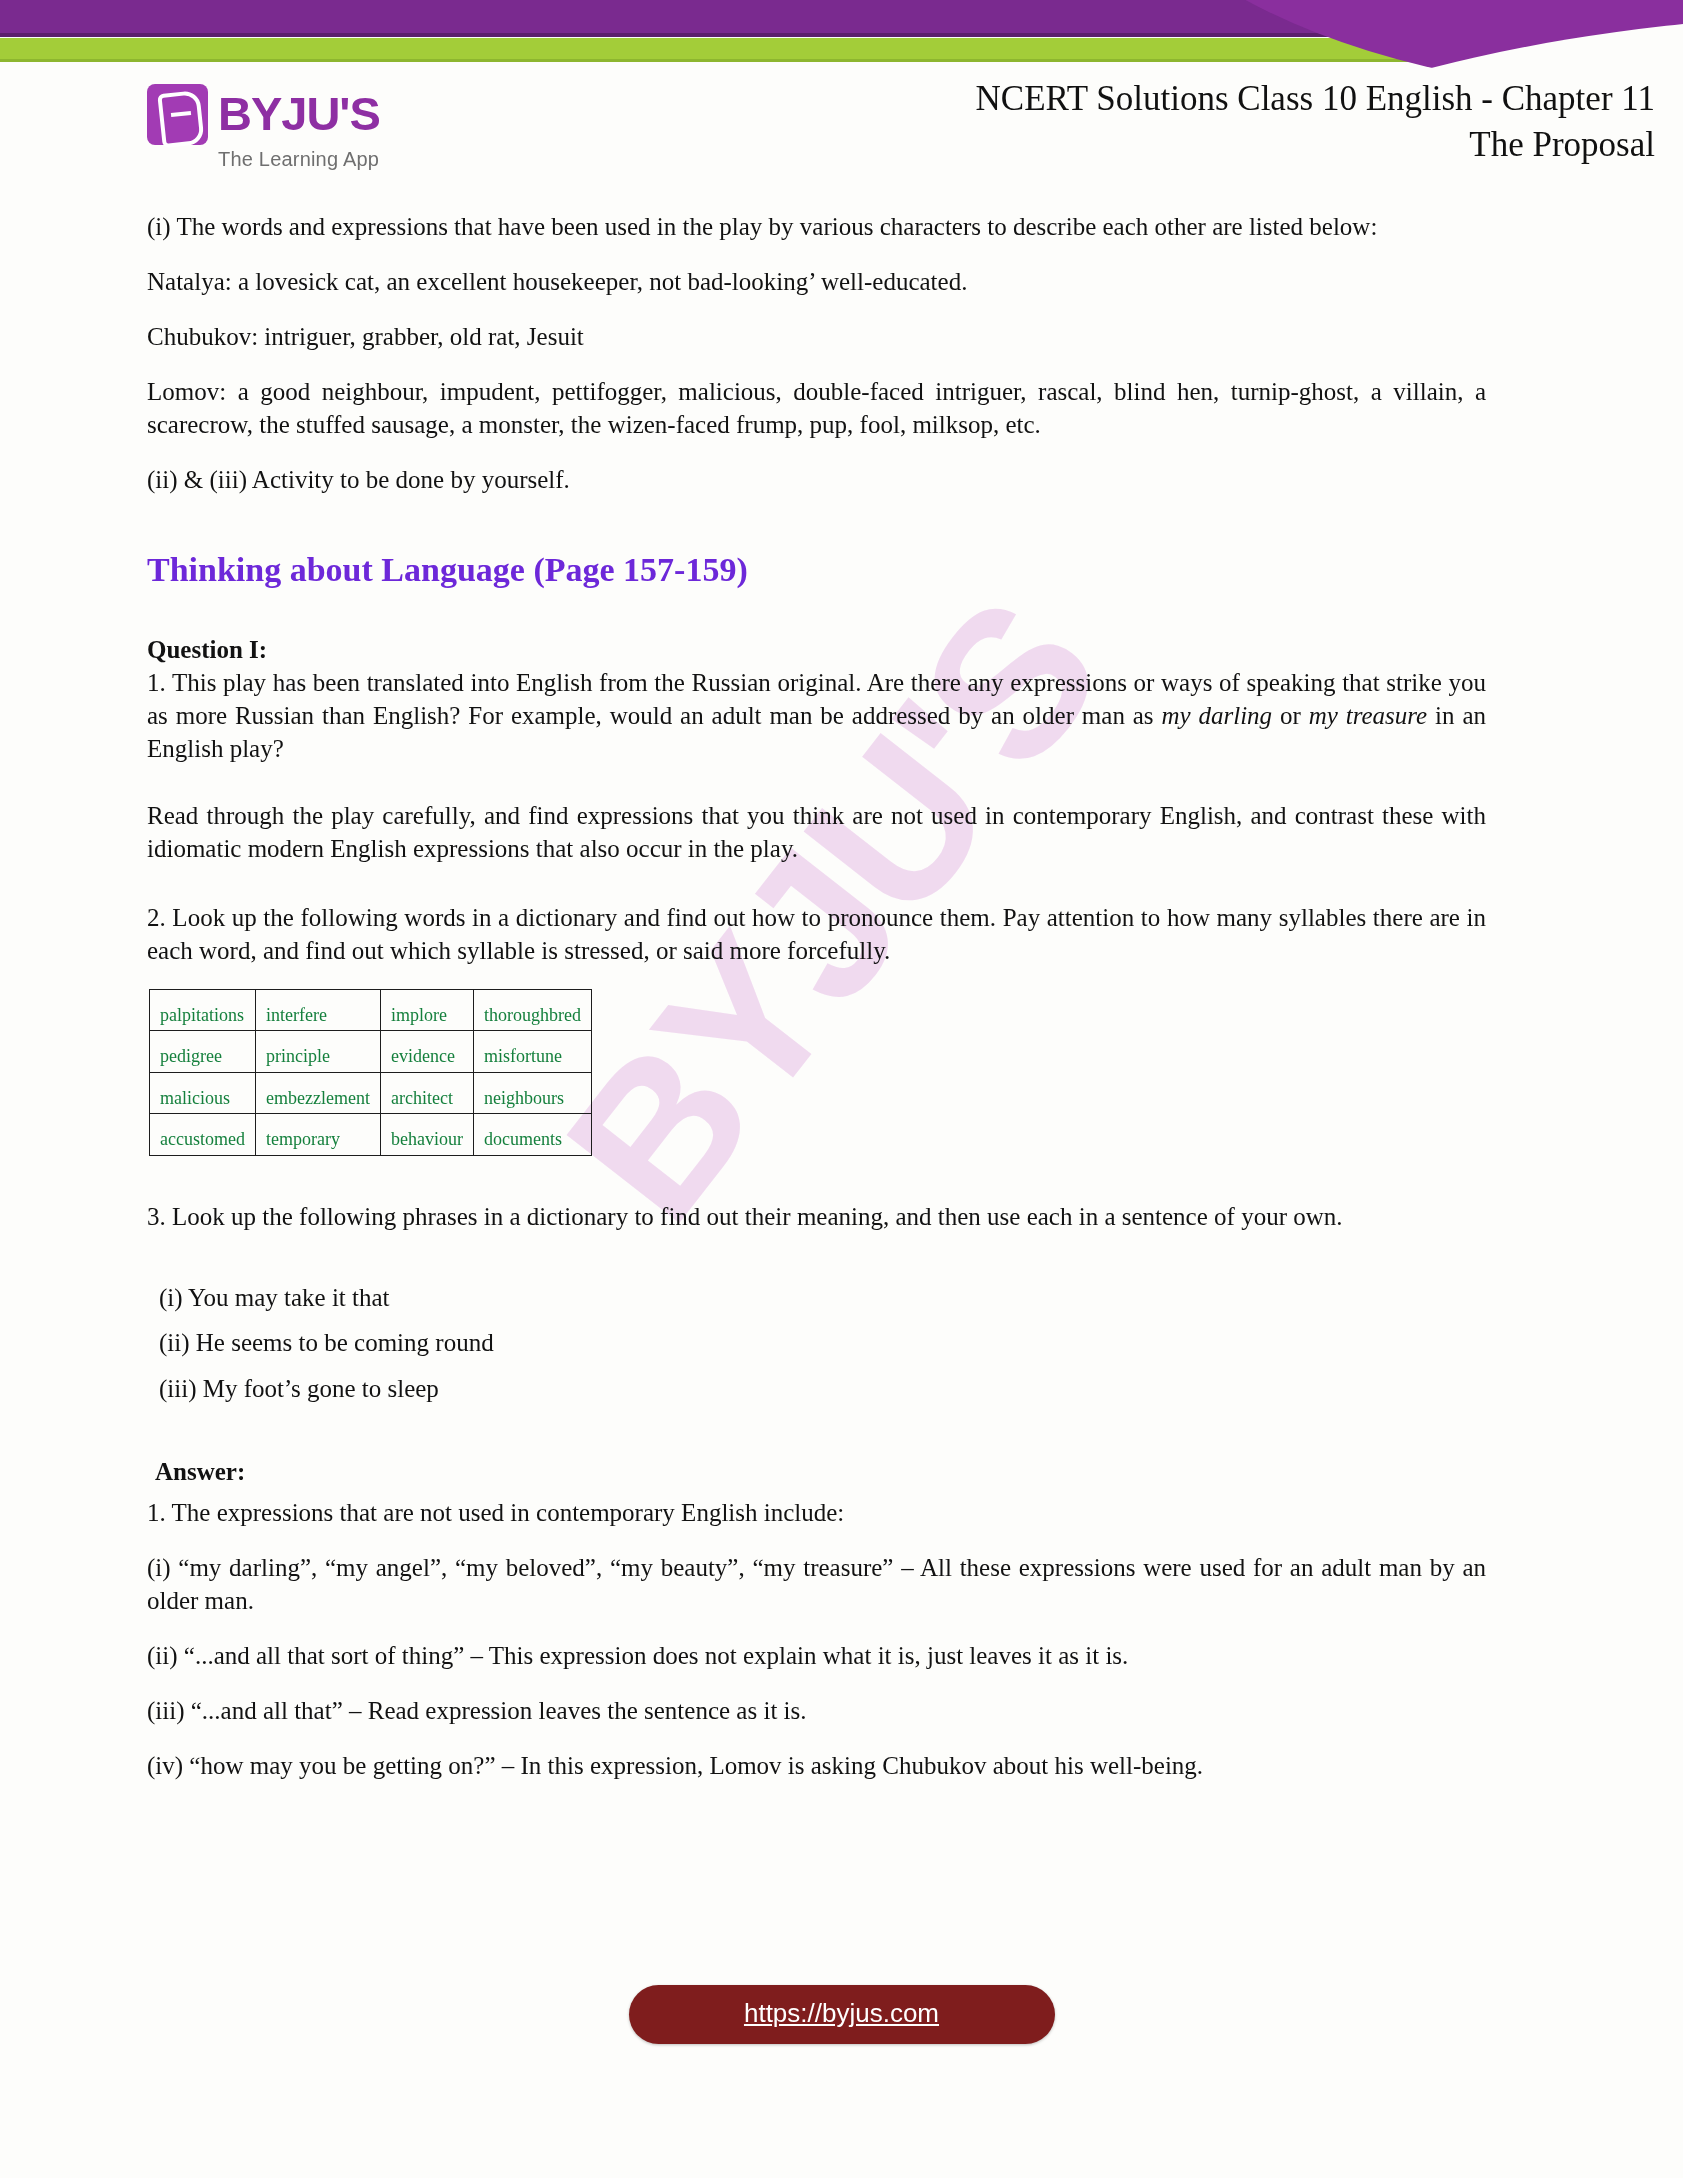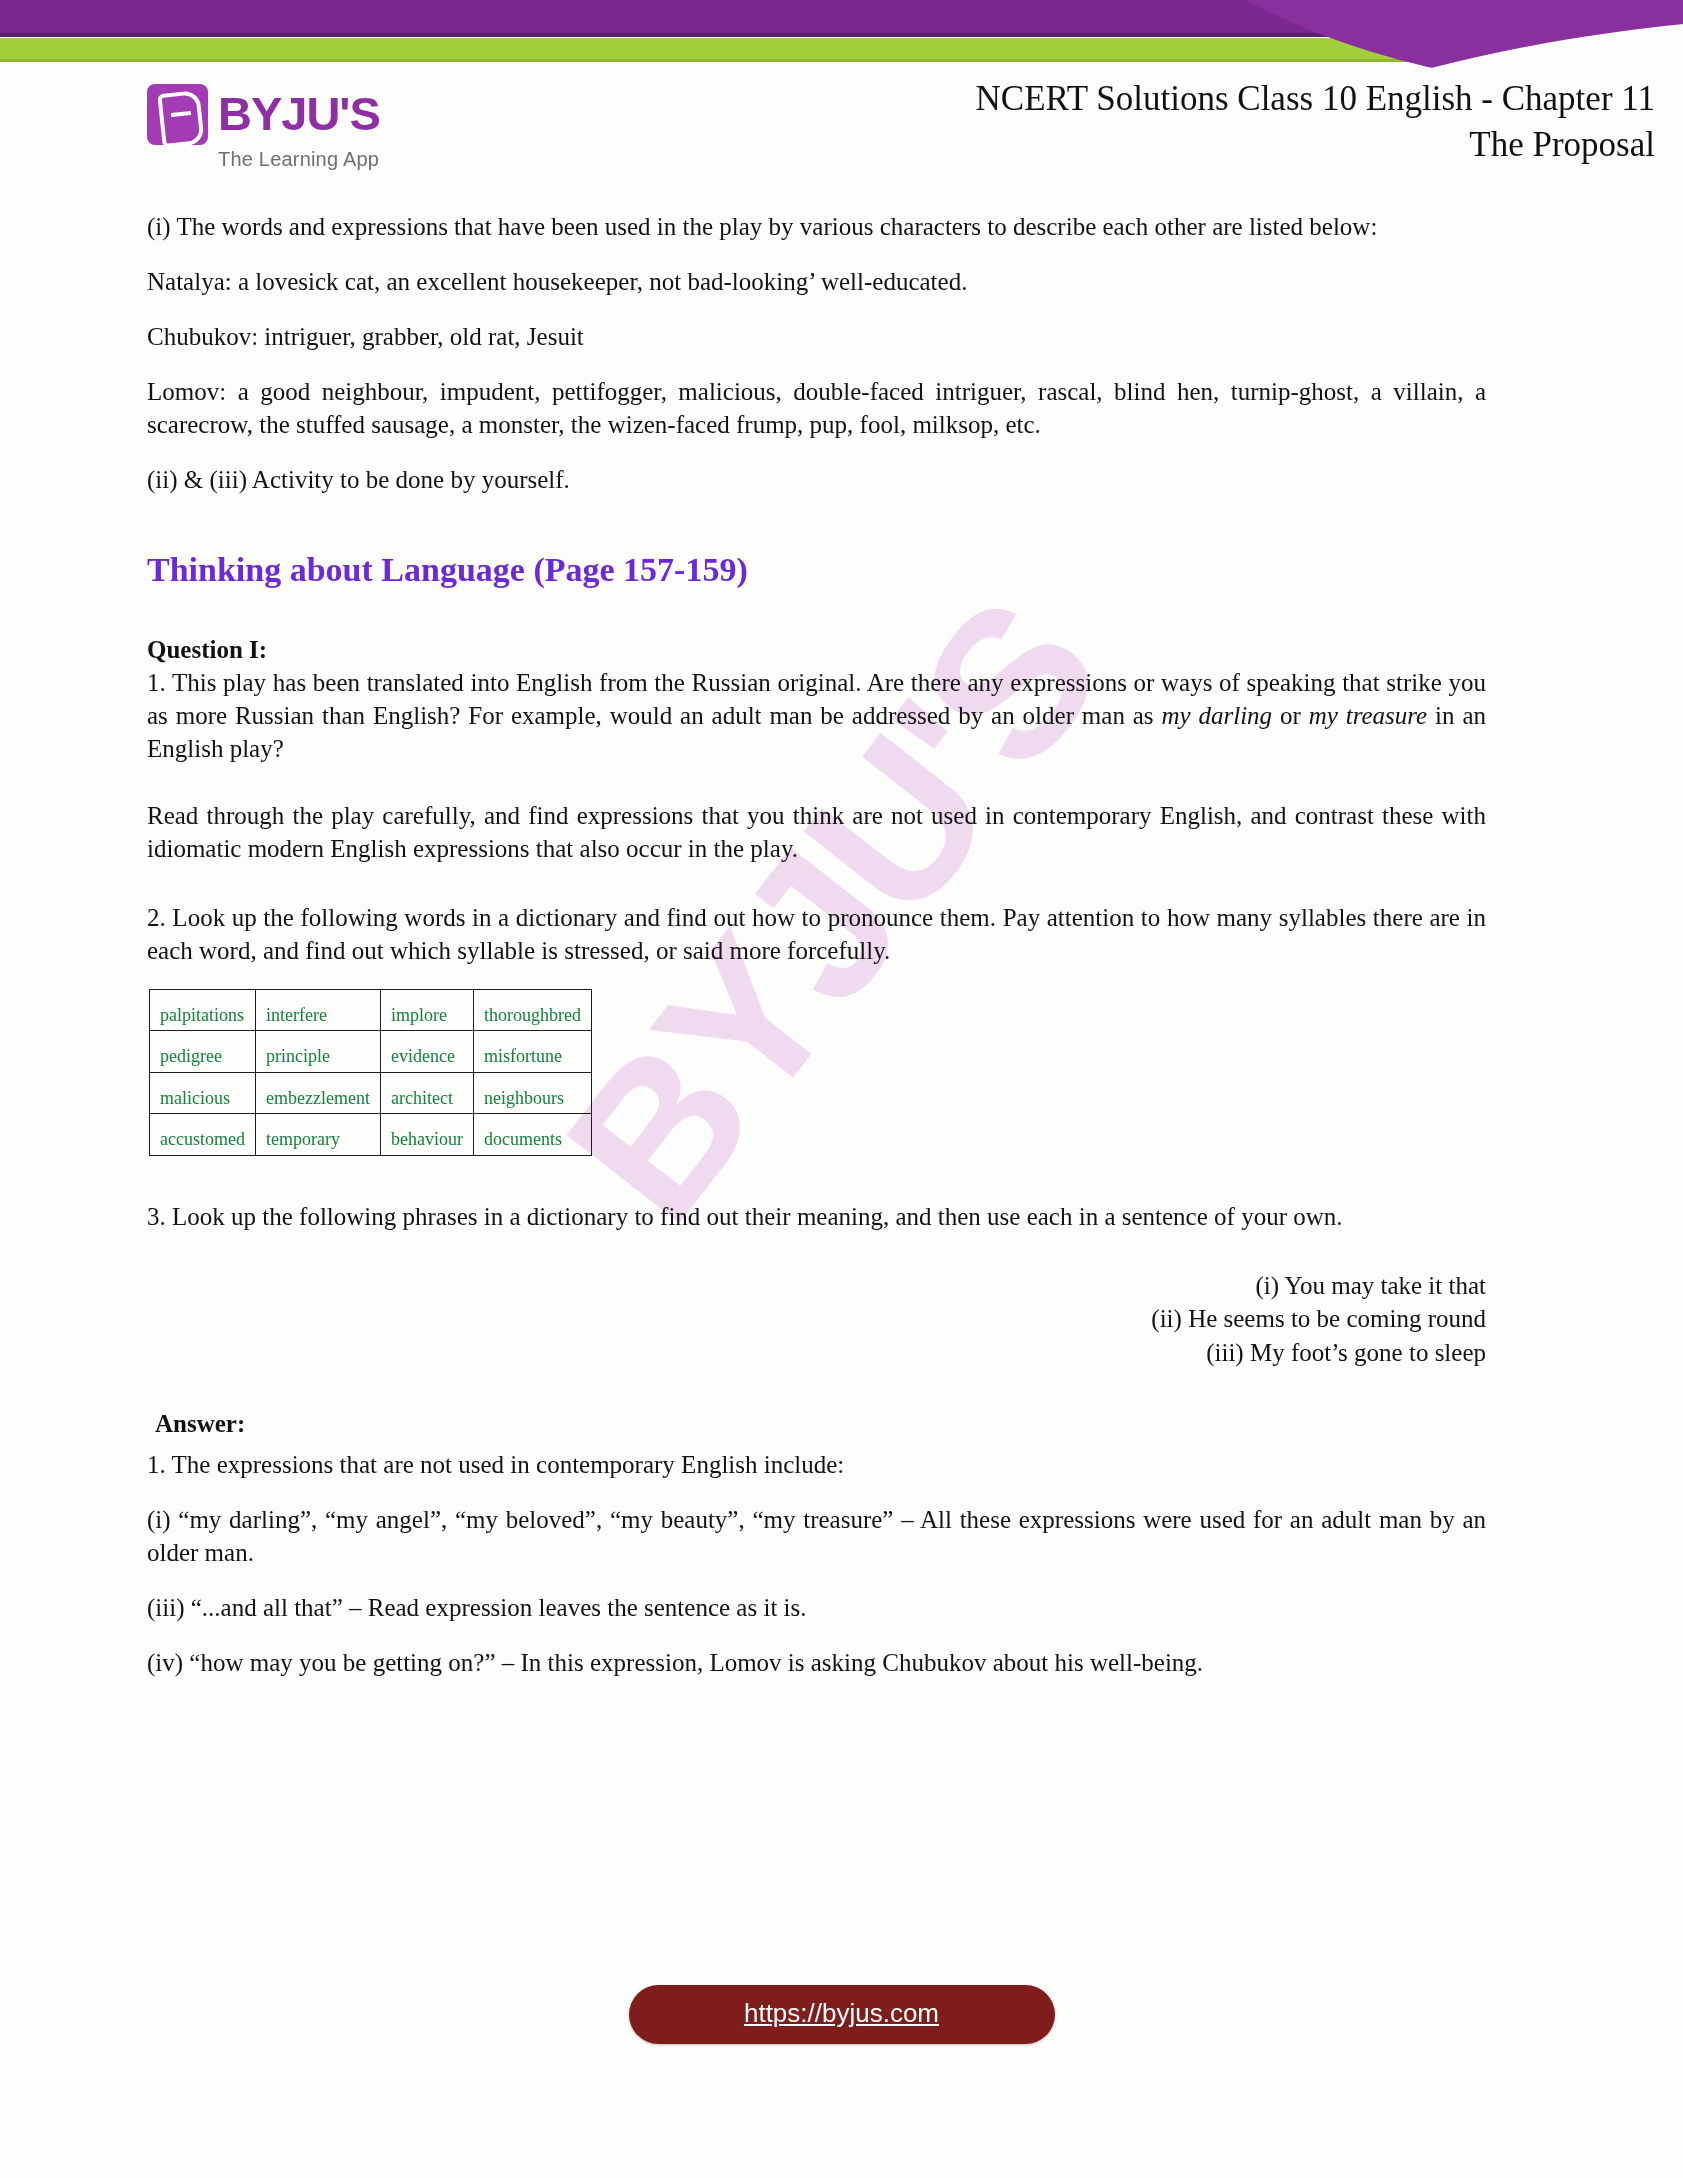--- a/index.html
+++ b/index.html
@@ -237,23 +237,22 @@
   .word-table td {
     border: 1.5px solid #1d1d1d;
     padding: 14px 10px 4px 10px;
     font-size: 18px;
     line-height: 1.25;
     white-space: nowrap;
     color: #15803d;
   }
 
   .list-line {
-    margin: 0;
+    margin: 12px;
     line-height: 1.34;
-    text-align: right;
   }
 
   
   .footer-btn {
     position: absolute;
     left: 50%;
     transform: translateX(-50%);
     top: 1985px;
     background: #7f1d1d;
     color: #ffffff;
@@ -372,20 +371,21 @@
     <p class="list-line">(i) You may take it that</p>
     <p class="list-line">(ii) He seems to be coming round</p>
     <p class="list-line">(iii) My foot’s gone to sleep</p>
 
     <div class="gap-md"></div>
 
     <p class="ahead">Answer:</p>
     <p class="para">1. The expressions that are not used in contemporary English include:</p>
 
     <p class="para justify">(i) “my darling”, “my angel”, “my beloved”, “my beauty”, “my treasure” – All these expressions were used for an adult man by an older man.</p>
+    <p class="para justify">(ii) “...and all that sort of thing” – This expression does not explain what it is, just leaves it as it is.</p>
     <p class="para justify">(iii) “...and all that” – Read expression leaves the sentence as it is.</p>
     <p class="para justify">(iv) “how may you be getting on?” – In this expression, Lomov is asking Chubukov about his well-being.</p>
 
   </div>
 
   <a class="footer-btn" href="#">https://byjus.com</a>
 
 </div>
 
 

